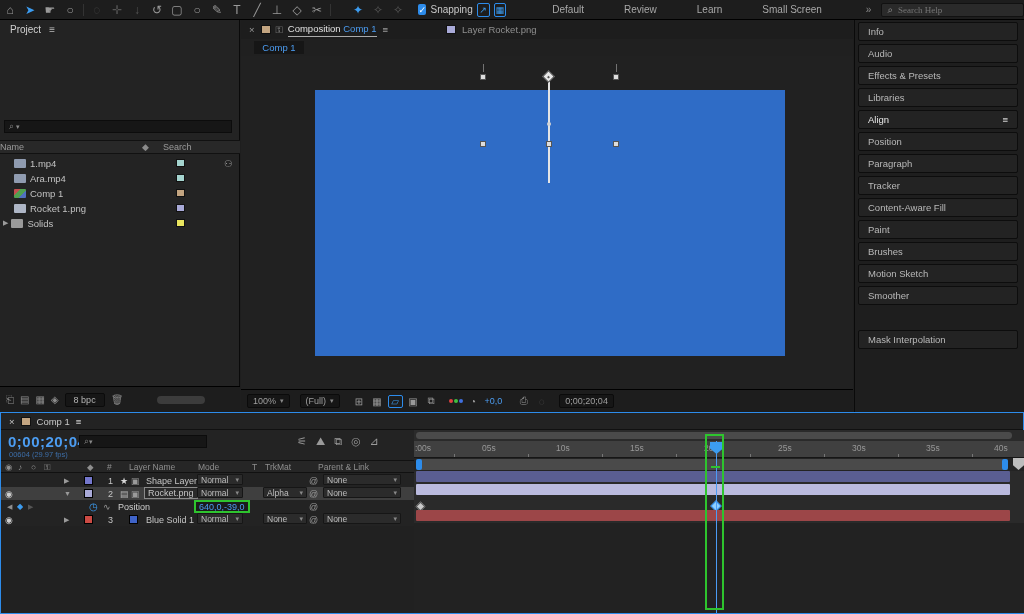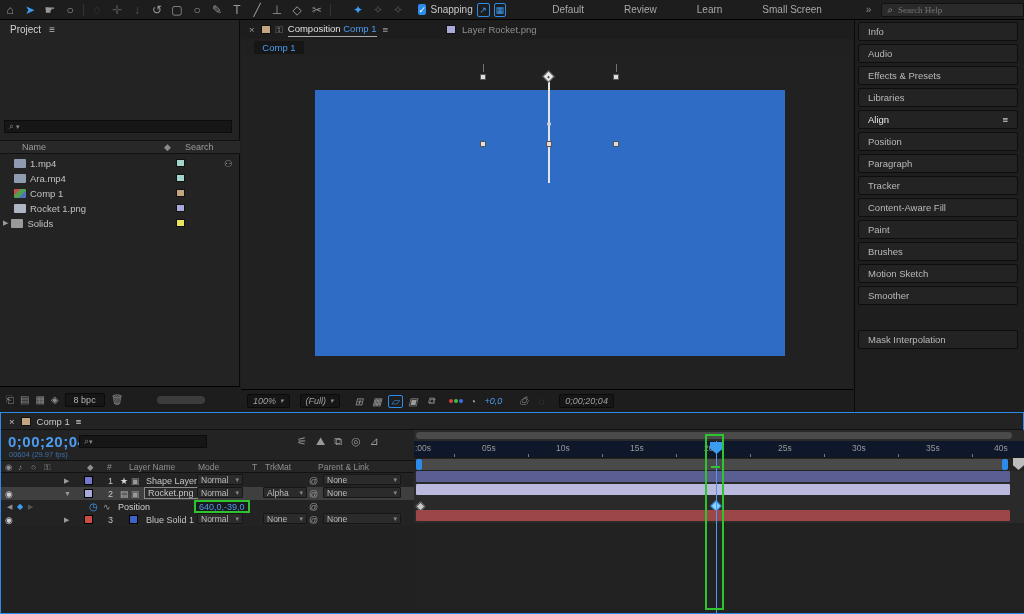--- a/index.html
+++ b/index.html
@@ -57,21 +57,21 @@
   #viewer { position:absolute; left:0; top:36px; width:612px; height:333px; background:#212121; overflow:hidden; }
   #solid { position:absolute; left:74px; top:34px; width:470px; height:266px; }
   .handle { position:absolute; width:6px; height:6px; background:#ddd; border:1px solid #555; }
   #kf-diamond { position:absolute; width:9px; height:9px; background:#e8e8e8; border:1px solid #444;
                 transform:rotate(45deg); }
   #kf-diamond:after { content:""; position:absolute; left:3px; top:3px; width:2px; height:2px; background:#555; }
   #path-line { position:absolute; width:2px; background:#e5e5e5; }
   #path-dot { position:absolute; width:4px; height:4px; border-radius:50%; background:#d5d5d5; }
   .bboxtick { position:absolute; width:1px; height:8px; background:#aaa; opacity:.6; }
   #comp-bottombar { position:absolute; left:0; top:369px; width:612px; height:23px; background:#1d1d1d;
-                    border-top:1px solid #000; display:flex; align-items:center; font-size:9px; color:#9f9f9f;font-style:italic; }
+                    border-top:1px solid #000; display:flex; align-items:center; font-size:9px; color:#9f9f9f; }
   .cbox { background:#161616; border:1px solid #0b0b0b; border-radius:2px; height:14px; display:flex;
           align-items:center; padding:0 5px; gap:4px; margin-left:6px; }
   .chev { font-size:7px; color:#8a8a8a; }
   .vicon { width:15px; height:13px; display:flex; align-items:center; justify-content:center; color:#9a9a9a;
            font-size:10px; margin-left:3px; }
   .vicon.activeb { border:1px solid #2d8ceb; border-radius:2px; color:#3c9cf0; }
   #rgbdots { display:inline-flex; gap:1px; margin-left:10px; }
   #rgbdots i { width:4px; height:4px; border-radius:50%; }
   #exposure-val { color:#4c9df2; margin-left:4px; }
 
@@ -106,21 +106,21 @@
   #pos-value { border:2px solid #2ec42e; background:#1b1b1b; color:#4c9df2; font-size:9px;
                padding:0 3px; height:13px; display:flex; align-items:center; }
   .kfnav { font-size:7px; color:#8f8f8f; }
   .kfnav.on { color:#3c9cf0; font-size:8px; }
   #stopwatch { color:#3c9cf0; font-size:10px; }
   #graphic { color:#9a9a9a; font-size:9px; }
 
   #tl-right { position:absolute; left:413px; top:17px; width:610px; height:183px; background:#2a2a2a; }
   #tl-minibar { position:absolute; left:2px; top:2px; width:596px; height:7px; background:#1a1a1a; border-radius:3px;}
   #tl-minibar .handle { position:static; width:100%; height:7px; background:#4a4a4a; border-radius:3px; border:none;}
-  #tl-ruler { position:absolute; left:0; top:11px; width:610px; height:17px; background:#0f172a; border-bottom:1px solid #161616;}
+  #tl-ruler { position:absolute; left:0; top:11px; width:610px; height:17px; background:#404040; border-bottom:1px solid #161616;}
   .tick { position:absolute; top:2px; color:#989898; font-size:8.5px; }
   .tickmark { position:absolute; top:13px; width:1px; height:3px; background:#777; }
   #workarea-track { position:absolute; left:0; top:28px; width:610px; height:13px; background:#232323; }
   #workarea { position:absolute; left:2px; top:1px; width:592px; height:11px; background:#4a4a4a; border-radius:2px;}
   .wacap { position:absolute; top:0; width:6px; height:11px; background:#2d8ceb; border-radius:2px; }
   #compmarker { position:absolute; left:599px; top:0px; width:11px; height:12px; background:#bdbdbd;
                 clip-path:polygon(0 0,100% 0,100% 60%,50% 100%,0 60%); }
   .bar { position:absolute; left:2px; width:594px; height:11px; border-radius:1px; }
   .kfd { position:absolute; width:7px; height:7px; transform:rotate(45deg); background:#c9c9c9; border:1px solid #555;}
   .kfd.sel { background:#8fd0ff; border:1px solid #2d8ceb; width:8px; height:8px; }
@@ -176,21 +176,21 @@
     <div id="project-tabbar">
       <span style="color:#d0d0d0">Project</span>
       <span>≡</span>
     </div>
     <div id="project-preview"></div>
     <div id="project-search">
       <span>⌕</span>
         <span class="chev">▾</span>
     </div>
     <div id="project-header">
-      <span style="margin-left:22px">Name</span>
+      <span style="">Name</span>
       <span style="margin-left:118px;color:#8a8a8a">◆</span>
       <span style="margin-left:14px">Search</span>
     </div>
 
     <div class="prow" style="top:136px">
       <span class="ficon video"></span>
       <span>1.mp4</span>
       <span class="swatch" style="background:#a5d4cf"></span>
       <span style="position:absolute;left:224px;color:#9a9a9a">⚇</span>
     </div>

